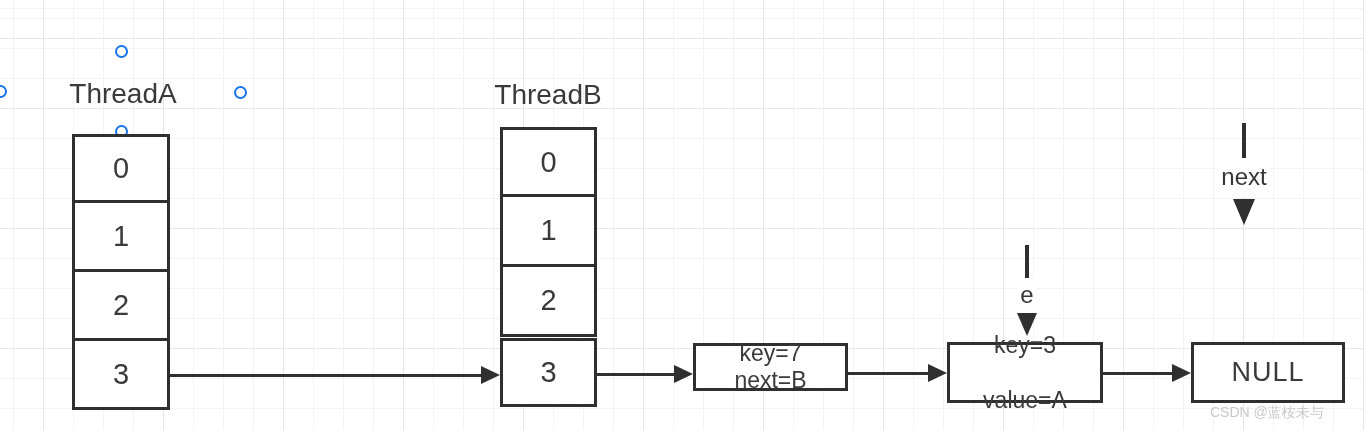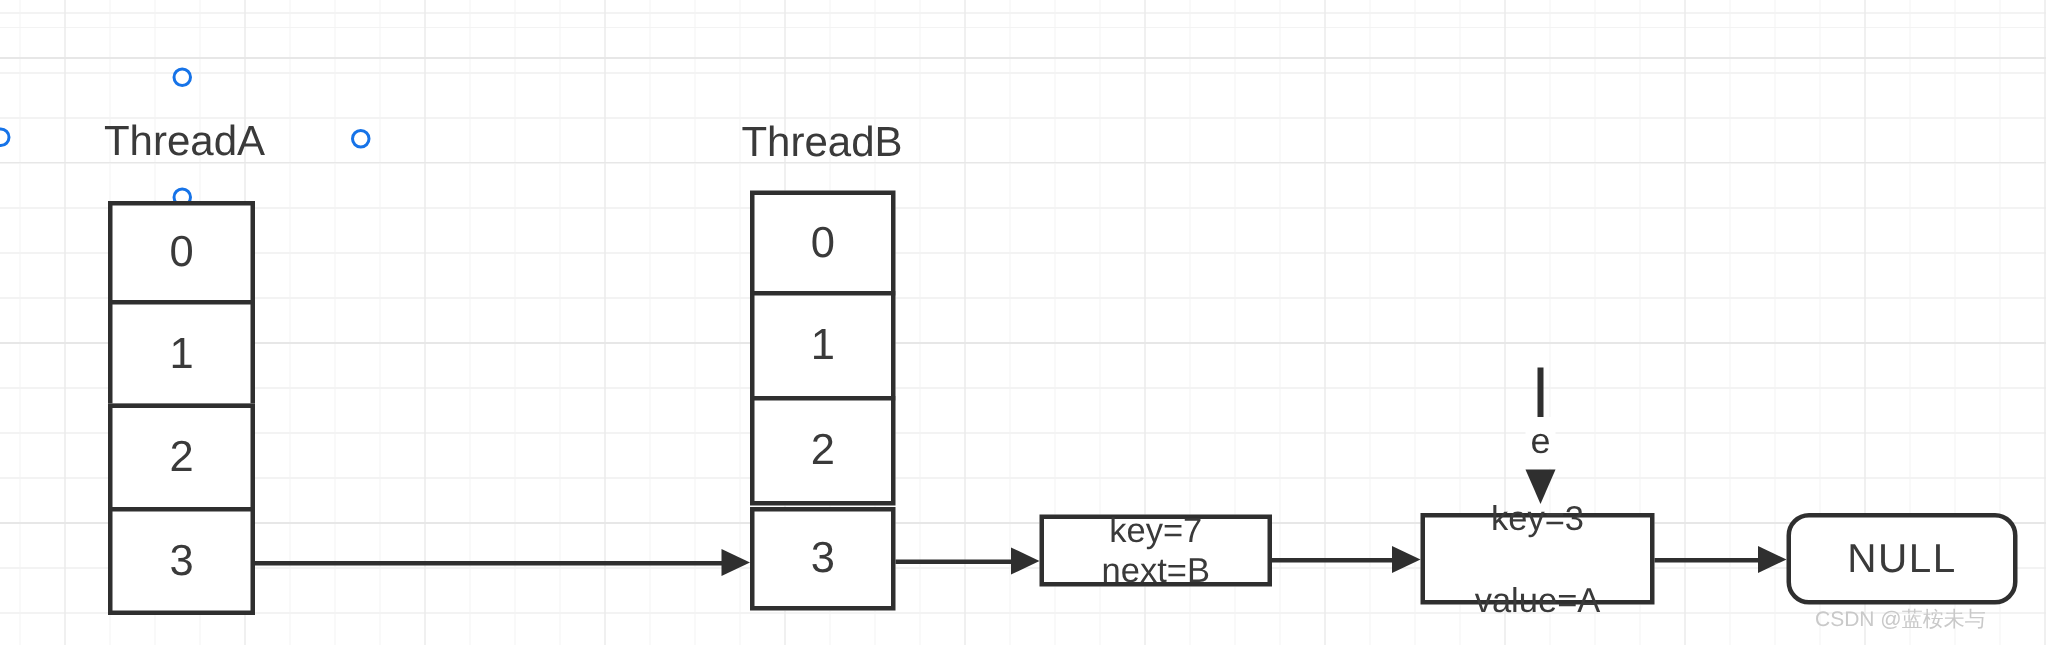--- a/index.html
+++ b/index.html
@@ -36,21 +36,21 @@
   #arrayB .cell{height:73px;}
   #arrayB .cell.detached{height:69px;margin-top:1px;}
 
   .node{
     position:absolute;box-sizing:border-box;border:3px solid #2f2f2f;background:#ffffff;
     display:flex;flex-direction:column;align-items:center;justify-content:center;
     font-size:23px;line-height:27px;color:#3a3a3a;
   }
   #nodeKey7{left:693px;top:343px;width:155px;height:48px;}
   #nodeKey3{left:947px;top:342px;width:156px;height:61px;gap:28px;}
-  #nodeNull{left:1191px;top:342px;width:154px;height:61px;font-size:27px;letter-spacing:1px;border-radius:15px;}
+  #nodeNull{left:1191px;top:342px;width:154px;height:61px;font-size:27px;letter-spacing:1px;}
 
   
   .harrow{position:absolute;height:0;}
   .harrow .shaft{position:absolute;left:0;right:15px;top:-1.5px;height:3px;background:#2f2f2f;}
   .harrow .head{
     position:absolute;right:0;top:-9px;width:0;height:0;
     border-left:19px solid #2f2f2f;border-top:9px solid transparent;border-bottom:9px solid transparent;
   }
   #arrowA3toB3{left:170px;top:375px;width:330px;}
   #arrowB3toKey7{left:597px;top:374px;width:96px;}
@@ -143,16 +143,21 @@
   <div class="harrow" id="arrowKey3toNull">
     <div class="shaft"></div>
     <div class="head"></div>
   </div>
 
   <div class="varrow" id="pointerE">
     <div class="vline"></div>
     <div class="vlabel">e</div>
     <div class="vhead"></div>
   </div>
+  <div class="varrow" id="pointerNext">
+    <div class="vline"></div>
+    <div class="vlabel">next</div>
+    <div class="vhead"></div>
+  </div>
 
   <div class="watermark">CSDN @蓝桉未与</div>
 
 </div>
 
 </body></html>

